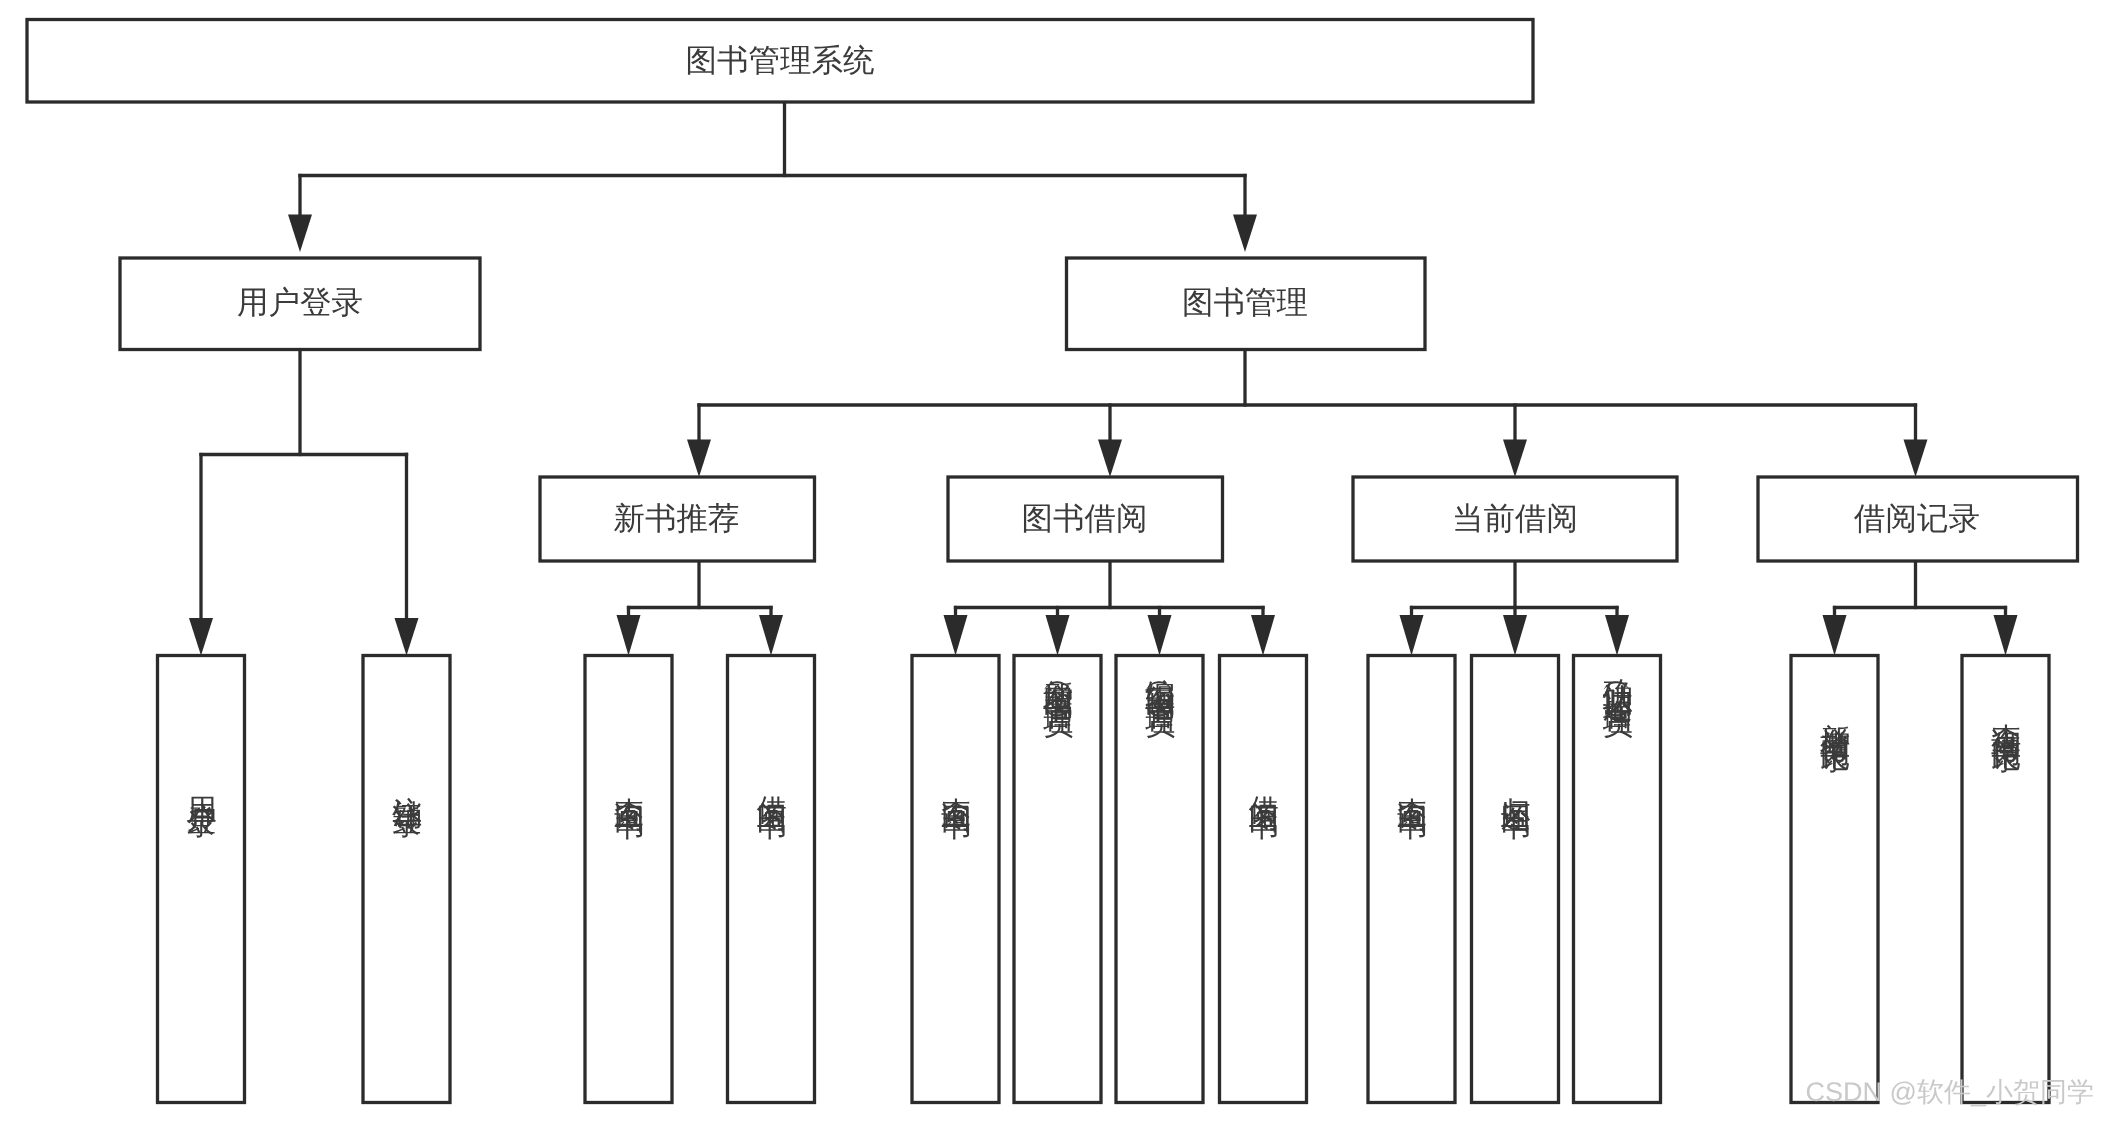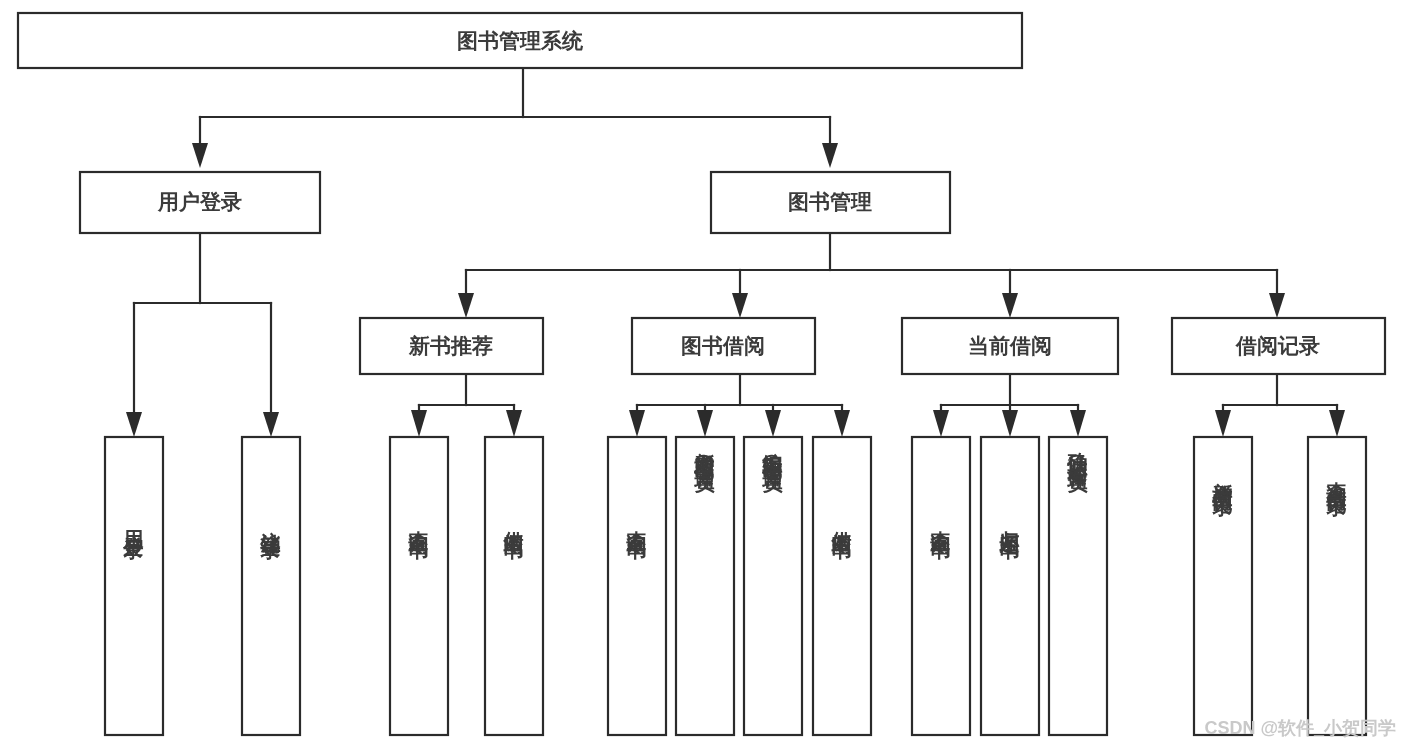--- a/index.html
+++ b/index.html
@@ -13,21 +13,20 @@
     font-family: "Liberation Sans", "DejaVu Sans", sans-serif;
     overflow: hidden;
     position: relative;
   }
   #diagram-root {
     position: absolute;
     left: 0;
     top: 0;
     width: 1405px;
     height: 747px;
-    font-weight: bold;
   }
   svg { display: block; }
   .node-box {
     fill: #ffffff;
     stroke: #2b2b2b;
     stroke-width: 2.2;
   }
   .edge {
     stroke: #2b2b2b;
     stroke-width: 2.2;

